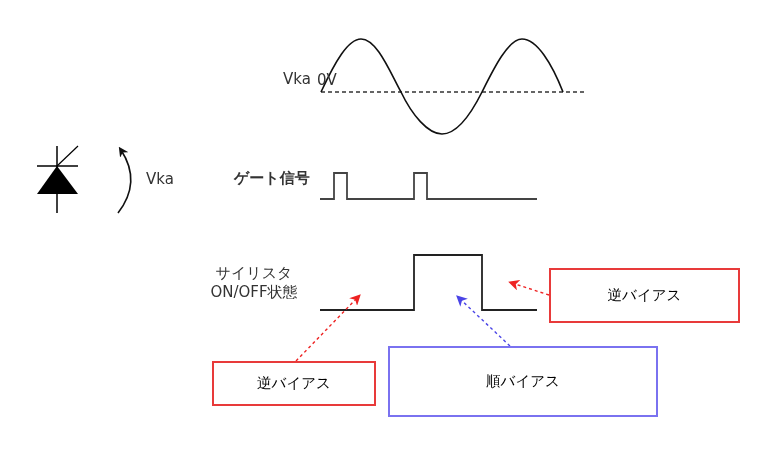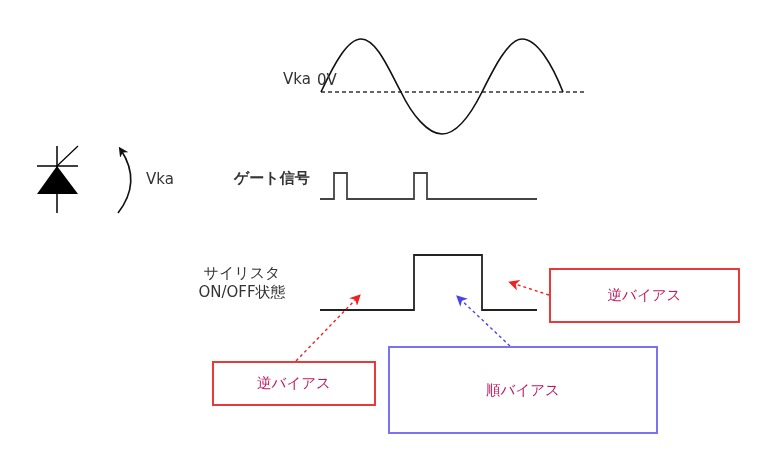--- a/index.html
+++ b/index.html
@@ -3,21 +3,21 @@
 <meta charset="utf-8">
 <style>
   html, body { margin:0; padding:0; background:#ffffff; }
   body { width:768px; height:454px; position:relative; overflow:hidden;
          font-family:"DejaVu Sans", "Liberation Sans", sans-serif; color:#333333; }
   svg.canvas { position:absolute; left:0; top:0; }
   .lbl { position:absolute; font-size:15px; color:#333333; white-space:nowrap; line-height:19px; }
   .lbl.center { text-align:center; }
   .box { position:absolute; box-sizing:border-box; background:#ffffff;
          display:flex; flex-direction:column; align-items:center; justify-content:center;
-         font-size:14.5px; line-height:19px; color:#be185d; text-align:center; }
+         font-size:14.5px; line-height:19px; color:#000000; text-align:center; }
   .box.red { border:2px solid #e83a3a; }
   .box.blue { border:2px solid #7a72f0; }
   .box span { display:block; white-space:nowrap; }
 </style>
 </head>
 <body>
 
 <svg class="canvas" width="768" height="454" viewBox="0 0 768 454">
   <defs>
     <marker id="ah-black" markerWidth="10" markerHeight="10" refX="6" refY="5" orient="auto" markerUnits="userSpaceOnUse">
@@ -57,28 +57,28 @@
 
   <line x1="296" y1="361" x2="358" y2="297" stroke="#ee2222" stroke-width="1.4" stroke-dasharray="3,3" marker-end="url(#ah-red)"></line>
   <line x1="510" y1="346" x2="459" y2="298" stroke="#4a44e6" stroke-width="1.4" stroke-dasharray="3,3" marker-end="url(#ah-blue)"></line>
   <line x1="549" y1="295" x2="512" y2="283" stroke="#ee2222" stroke-width="1.4" stroke-dasharray="3,3" marker-end="url(#ah-red)"></line>
 </svg>
 
 <div class="lbl" style="left:283px; top:70px;">Vka</div>
 <div class="lbl" style="left:285px; top:71px;margin-left:32px;">0V</div>
 <div class="lbl" style="left:146px; top:170px;">Vka</div>
 <div class="lbl" style="left:234px; top:169px;font-weight:bold;">ゲート信号</div>
-<div class="lbl center" style="left:192px; top:264px; width:100px;">
+<div class="lbl center" style="left:204px; top:264px; width:100px;">
   <span style="display:block">サイリスタ</span>
   <span style="display:block">ON/OFF状態</span>
 </div>
 
 <div class="box red" style="left:212px; top:361px; width:164px; height:45px;">
   <span>逆バイアス</span>
 </div>
 
-<div class="box blue" style="left:388px; top:346px; width:270px; height:88px;">
+<div class="box blue" style="left:388px; top:346px; width:270px; height:71px;">
   <span>順バイアス</span>
 </div>
 
 <div class="box red" style="left:549px; top:268px; width:191px; height:55px;">
   <span>逆バイアス</span>
 </div>
 
 </body></html>

